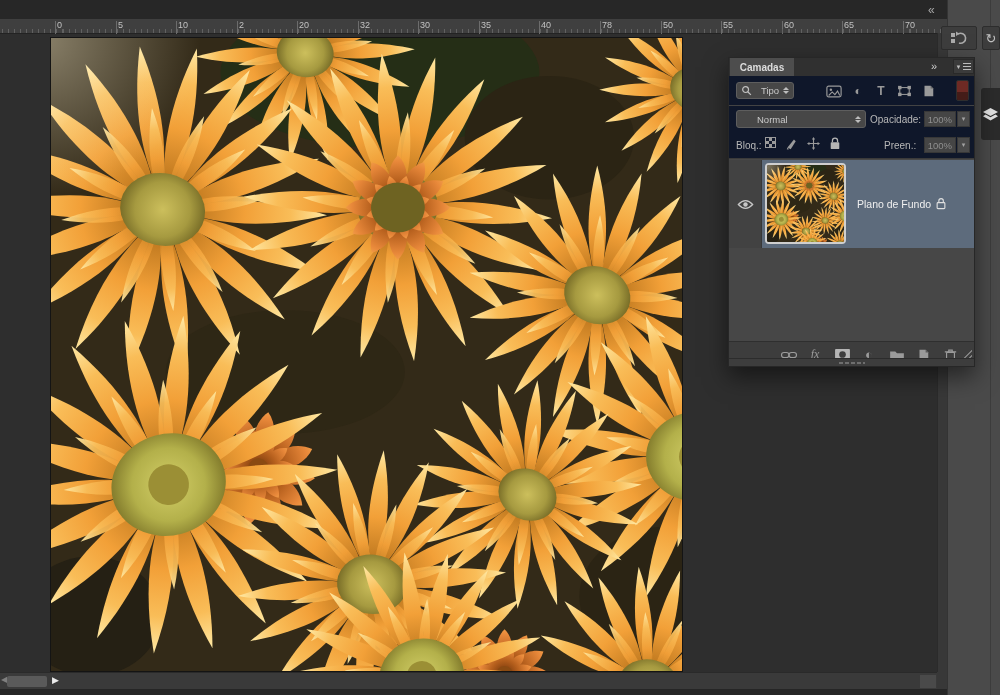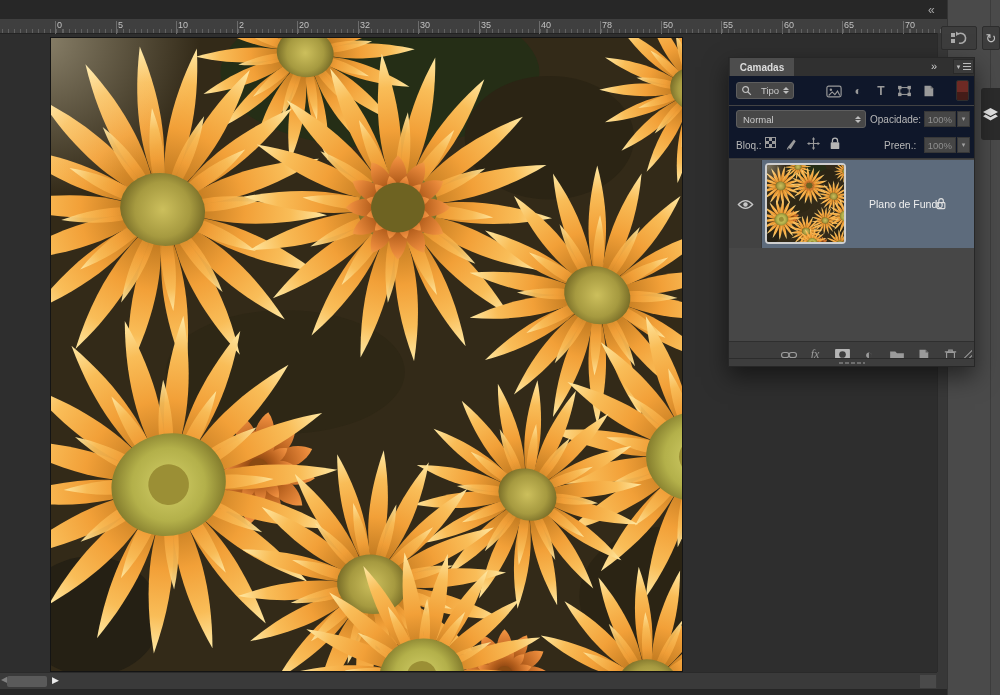--- a/index.html
+++ b/index.html
@@ -88,21 +88,21 @@
                         linear-gradient(45deg,#9a9a9a 25%,transparent 25% 75%,#9a9a9a 75%);
        background-size:6px 6px; background-position:0 0,3px 3px; cursor:pointer; }
 
   .list { position:absolute; left:0; top:100px; width:245px; height:183px; background:#474747; border-top:1px solid #3a3a3a; }
   .layer-row { position:absolute; left:0; top:1px; width:245px; height:88px; cursor:pointer; }
   .eyecol { position:absolute; left:0; top:0; width:33px; height:88px; background:#424242; border-right:1px solid #383838;
             display:flex; align-items:center; justify-content:center; }
   .selarea { position:absolute; left:33px; top:0; width:212px; height:88px; background:#5d6b7c; }
   .thumb { position:absolute; left:36px; top:3px; width:81px; height:81px; border:2px solid #cfcfcf; border-radius:4px;
            overflow:hidden; background:#332a18; }
-  .layer-name { position:absolute; left:140px; top:0; height:88px; display:flex; align-items:center;
+  .layer-name { position:absolute; left:128px; top:0; height:88px; display:flex; align-items:center;
            font-size:10.5px; color:#efefef; }
   .layer-lock { position:absolute; left:206px; top:37px; }
 
   .bottombar { position:absolute; left:0; top:283px; width:245px; height:25px; background:#3d3d3d; border-top:1px solid #2f2f2f; }
   .bicon { position:absolute; top:4px; width:20px; height:17px; display:flex; align-items:center; justify-content:center;
            color:#9b9b9b; cursor:pointer; }
   .fx-text { font-style:italic; font-family:Liberation Serif, serif; font-size:12px; color:#9b9b9b;text-align:right; }
   .resize-grip { position:absolute; right:2px; top:8px; width:11px; height:11px;
        background:linear-gradient(135deg, transparent 0 50%, #808080 50% 57%, transparent 57% 72%, #808080 72% 79%, transparent 79%); }
   .grip-strip { position:absolute; left:0; top:300px; width:245px; height:8px; background:#3d3d3d; border-top:1px solid #2c2c2c; }
@@ -353,21 +353,21 @@
         </svg>
       </span>
       <div class="red-toggle">
         <div class="t"></div>
         <div class="b"></div>
       </div>
     </div>
 
     <div class="row row-blend">
       <div class="combo combo-blend">
-        <span style="margin-left:6px">Normal</span>
+        <span style="margin-left:20px">Normal</span>
         <span class="updown">
             <i class="up"></i>
             <i class="dn"></i>
           </span>
       </div>
       <span class="plabel" style="left:141px; top:8px">Opacidade:</span>
       <div class="valuebox" style="top:5px">100%</div>
       <div class="arrowbtn" style="top:5px">
         <span>▾</span>
       </div>

